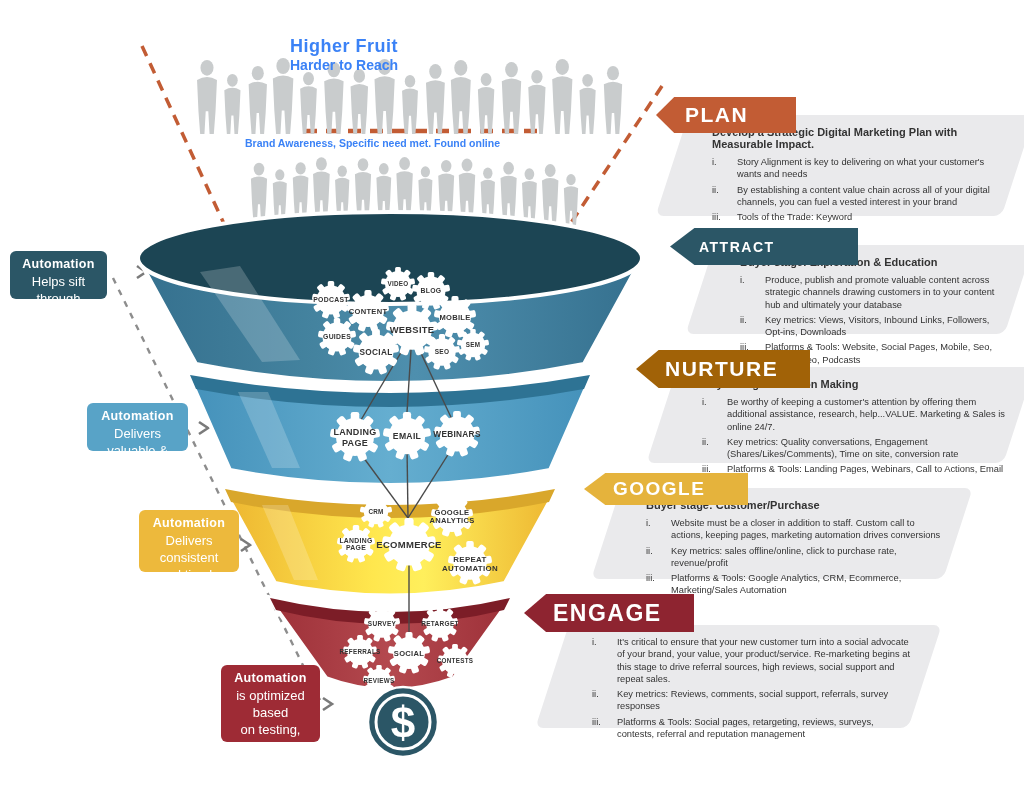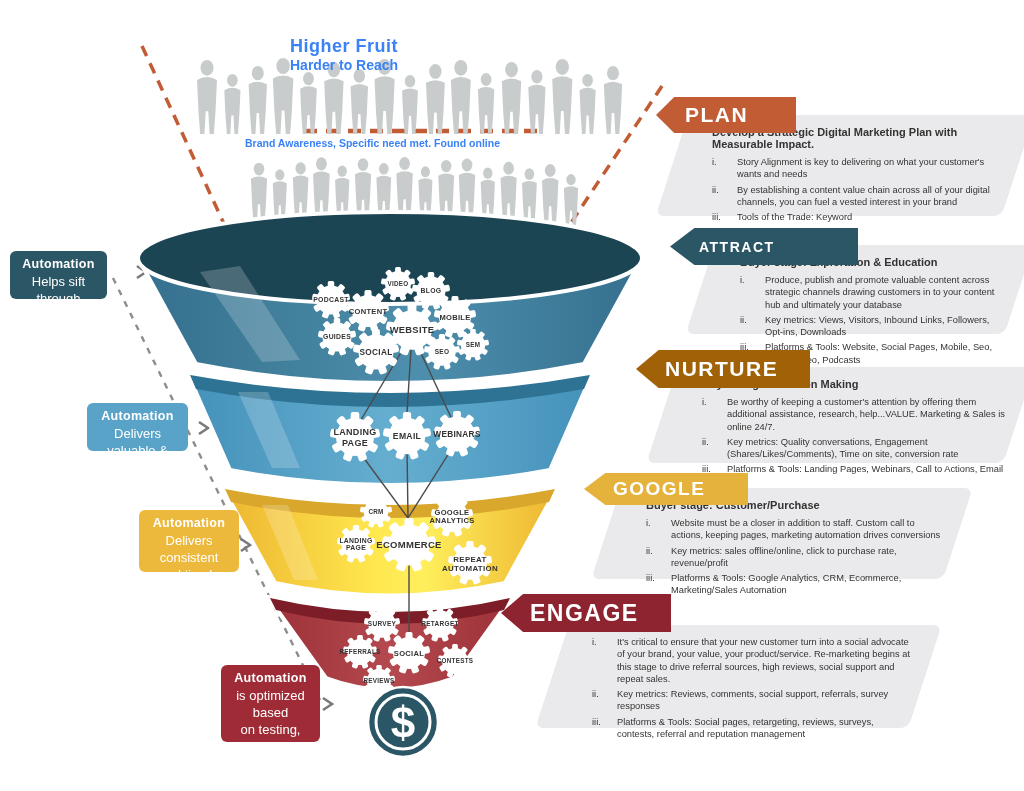--- a/index.html
+++ b/index.html
@@ -28,21 +28,21 @@
   #auto4{left:221px;top:665px;width:99px;height:77px;background:#9e2b35;}
 
   .hdr{position:absolute;z-index:5;color:#fff;font-weight:bold;letter-spacing:1.5px;
        display:flex;align-items:center;
        clip-path:polygon(0 50%,13% 0,100% 0,100% 100%,13% 100%);}
   .hdr span{padding-left:29px;}
   #hdr-plan{left:656px;top:97px;width:140px;height:36px;font-size:21px;background:#c25c34;}
   #hdr-attract{left:670px;top:228px;width:188px;height:37px;font-size:14px;background:#2b5666;}
   #hdr-nurture{left:636px;top:350px;width:174px;height:38px;font-size:21px;background:#a16207;}
   #hdr-convert{left:584px;top:473px;width:164px;height:32px;font-size:19px;background:#e5b33c;}
-  #hdr-engage{left:501px;top:594px;width:170px;height:38px;font-size:23px;background:#8e2430;}
+  #hdr-engage{left:524px;top:594px;width:170px;height:38px;font-size:23px;background:#8e2430;}
 
   .panel{position:absolute;z-index:4;}
   .panel-bg{position:absolute;inset:0;background:#eaeaec;border-radius:8px;
             transform:skewX(-18deg);}
   .panel-content{position:relative;padding:11px 14px 8px 40px;color:#333;}
   .panel-title{font-weight:bold;font-size:11px;margin-bottom:6px;}
   .item{display:flex;font-size:9.3px;line-height:1.32;margin-bottom:3px;}
   .item .num{flex:none;width:25px;}
   #panel-plan{left:672px;top:115px;width:346px;height:101px;}
   #panel-attract{left:700px;top:245px;width:319px;height:89px;}

